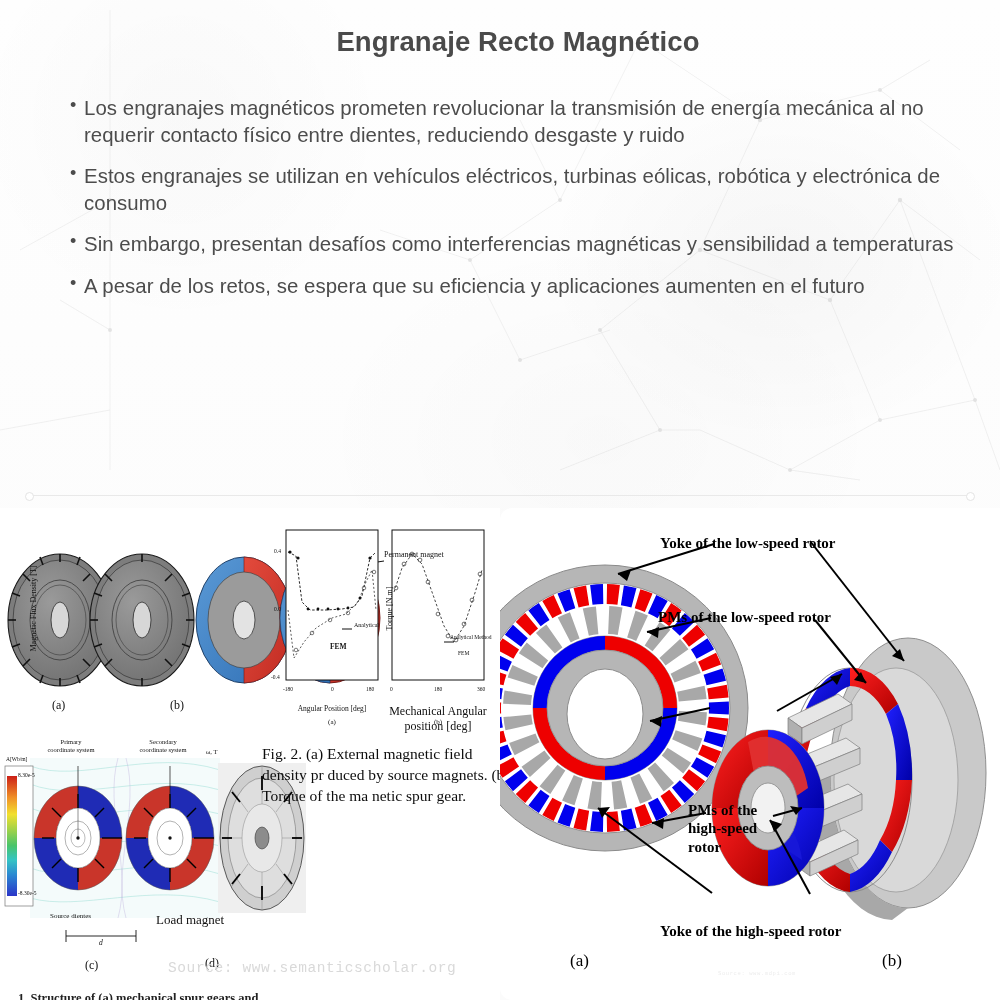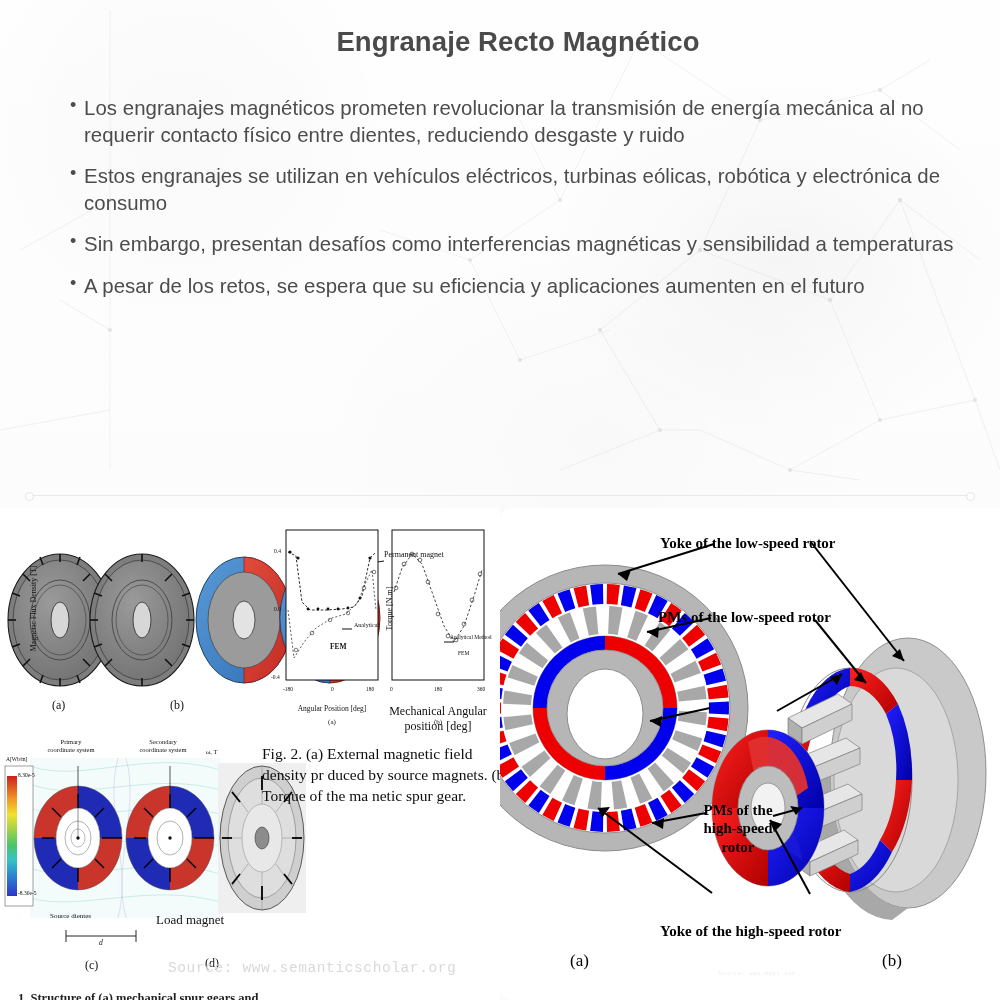--- a/index.html
+++ b/index.html
@@ -85,21 +85,21 @@
   .sublabel{
     position:absolute;font-family:"Liberation Serif",serif;color:#111;
   }
   .figcap{
     position:absolute;font-family:"Liberation Serif",serif;color:#0d0d0d;
     font-size:15.5px;line-height:1.35;white-space:nowrap;
   }
   .anncap{
     position:absolute;font-family:"Liberation Serif",serif;
     color:#000;font-weight:700;font-size:15px;line-height:1.22;
-    white-space:nowrap;text-align:center;
+    white-space:nowrap;
   }
   .botcap{
     position:absolute;left:18px;top:483px;font-family:"Liberation Serif",serif;
     font-weight:700;font-size:12.5px;color:#222;white-space:nowrap;
   }
   .tinyser{font-family:"Liberation Serif",serif;color:#111;position:absolute;}
 </style>
 </head>
 <body>
 

